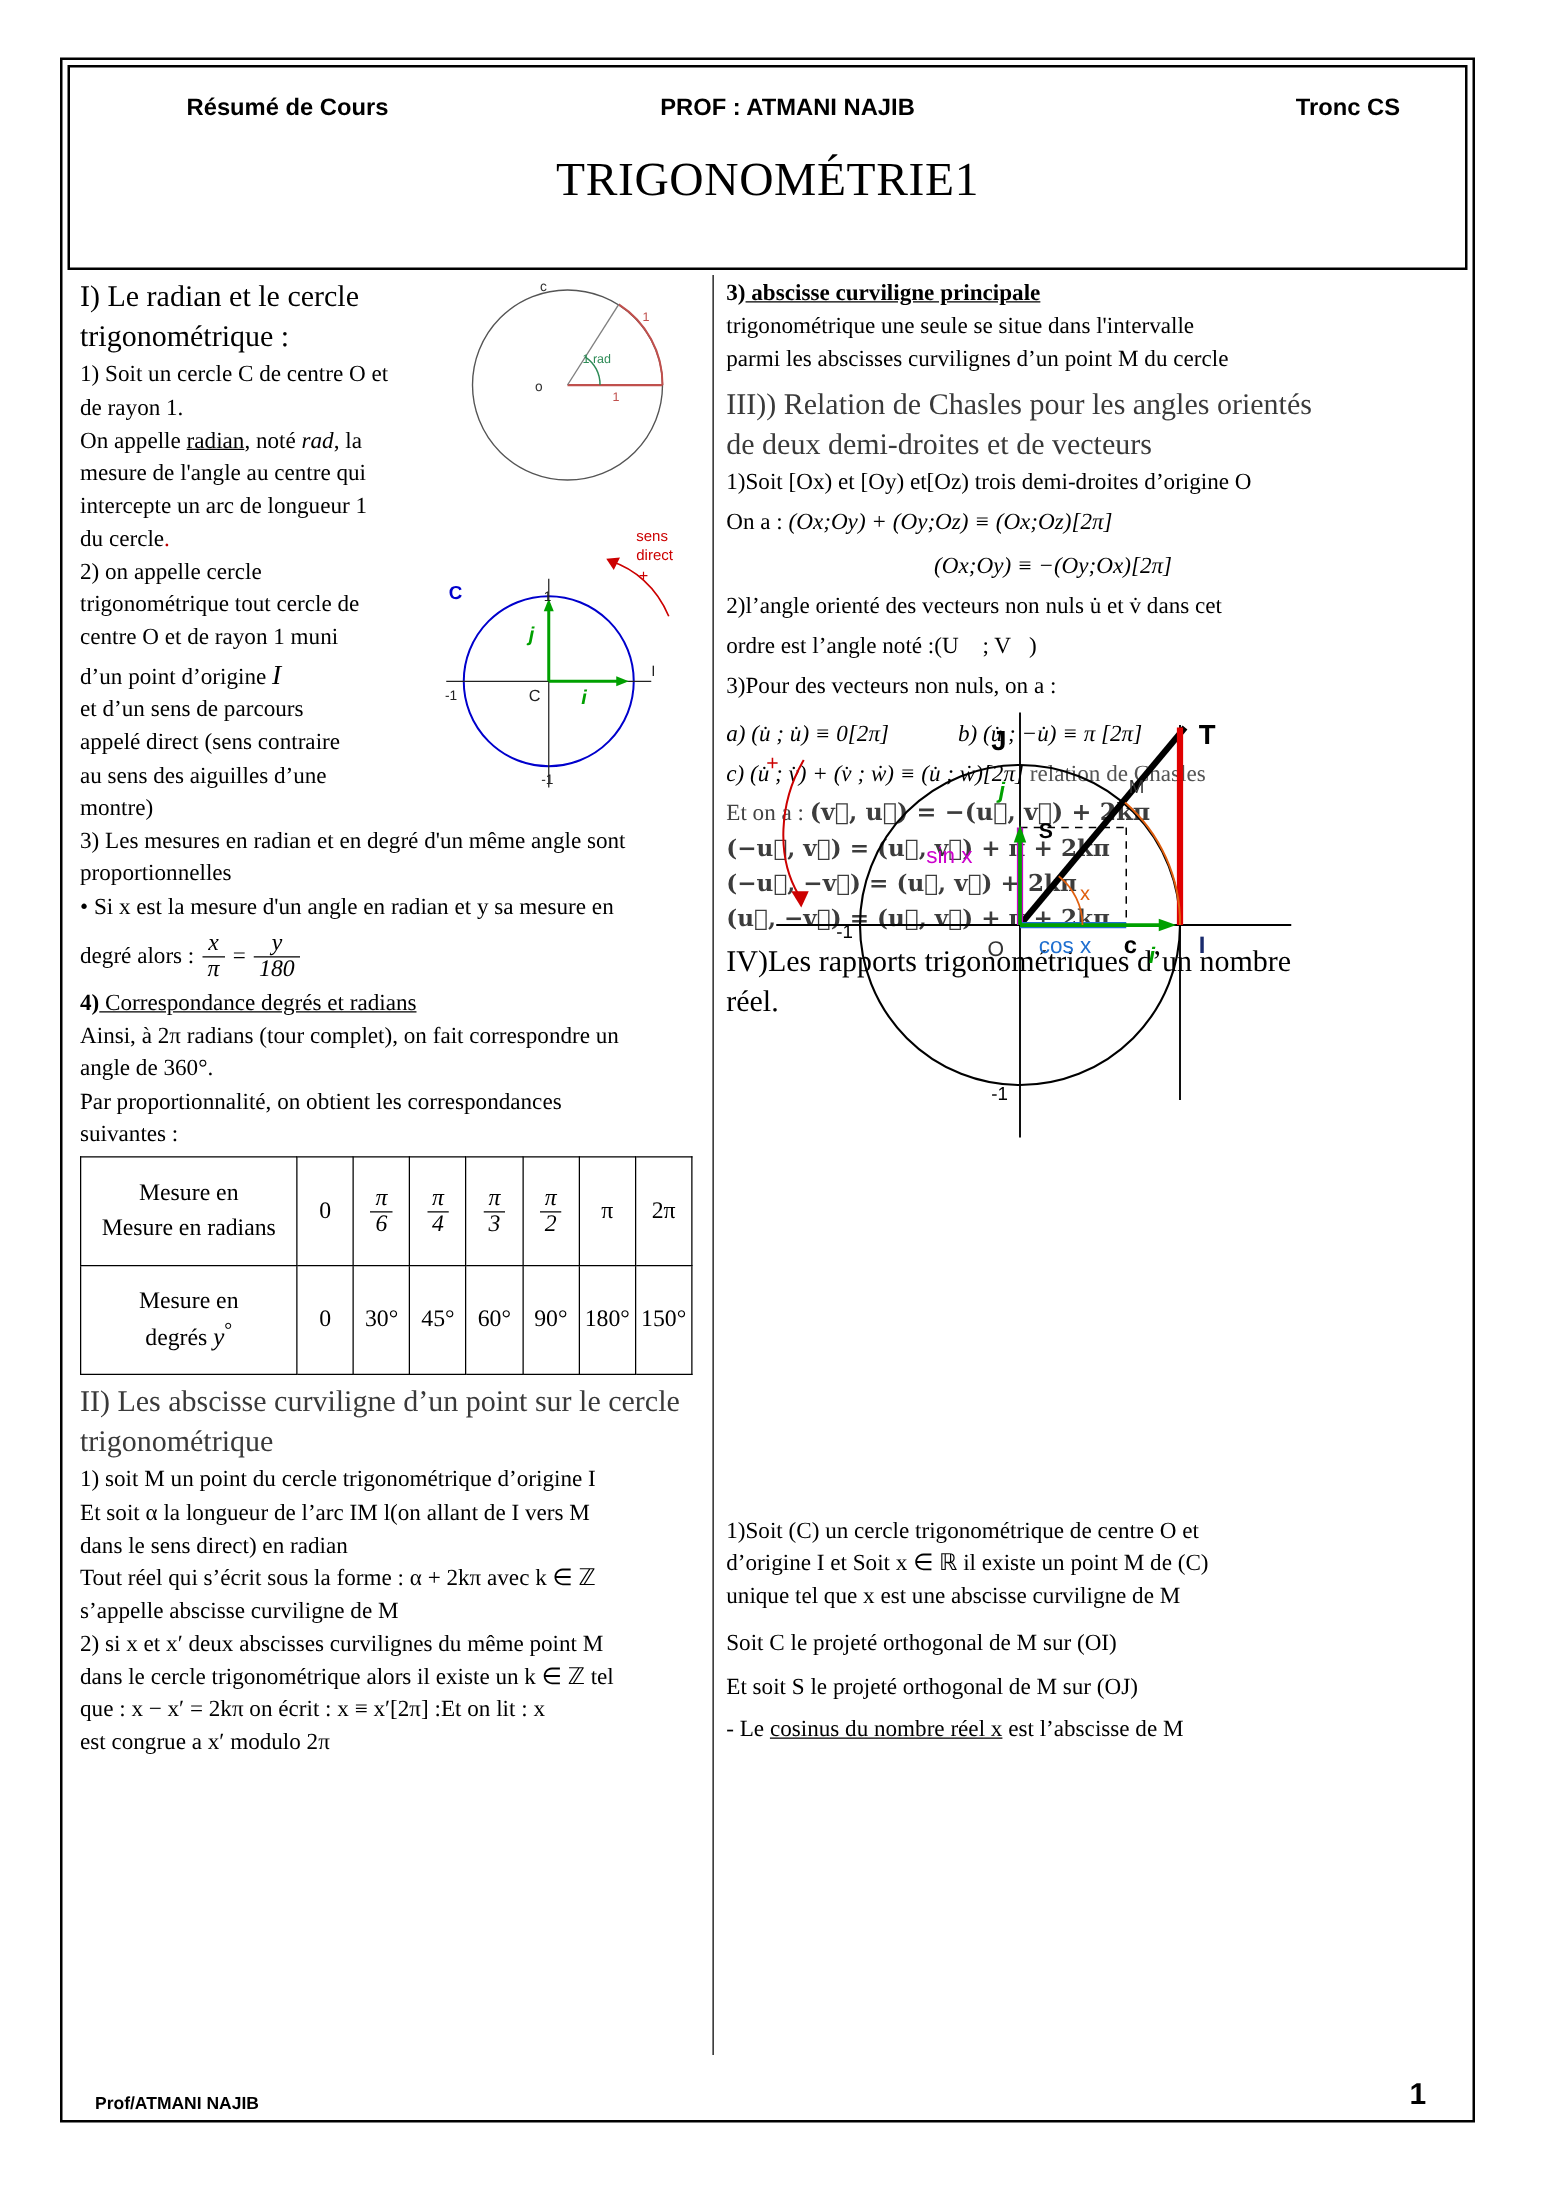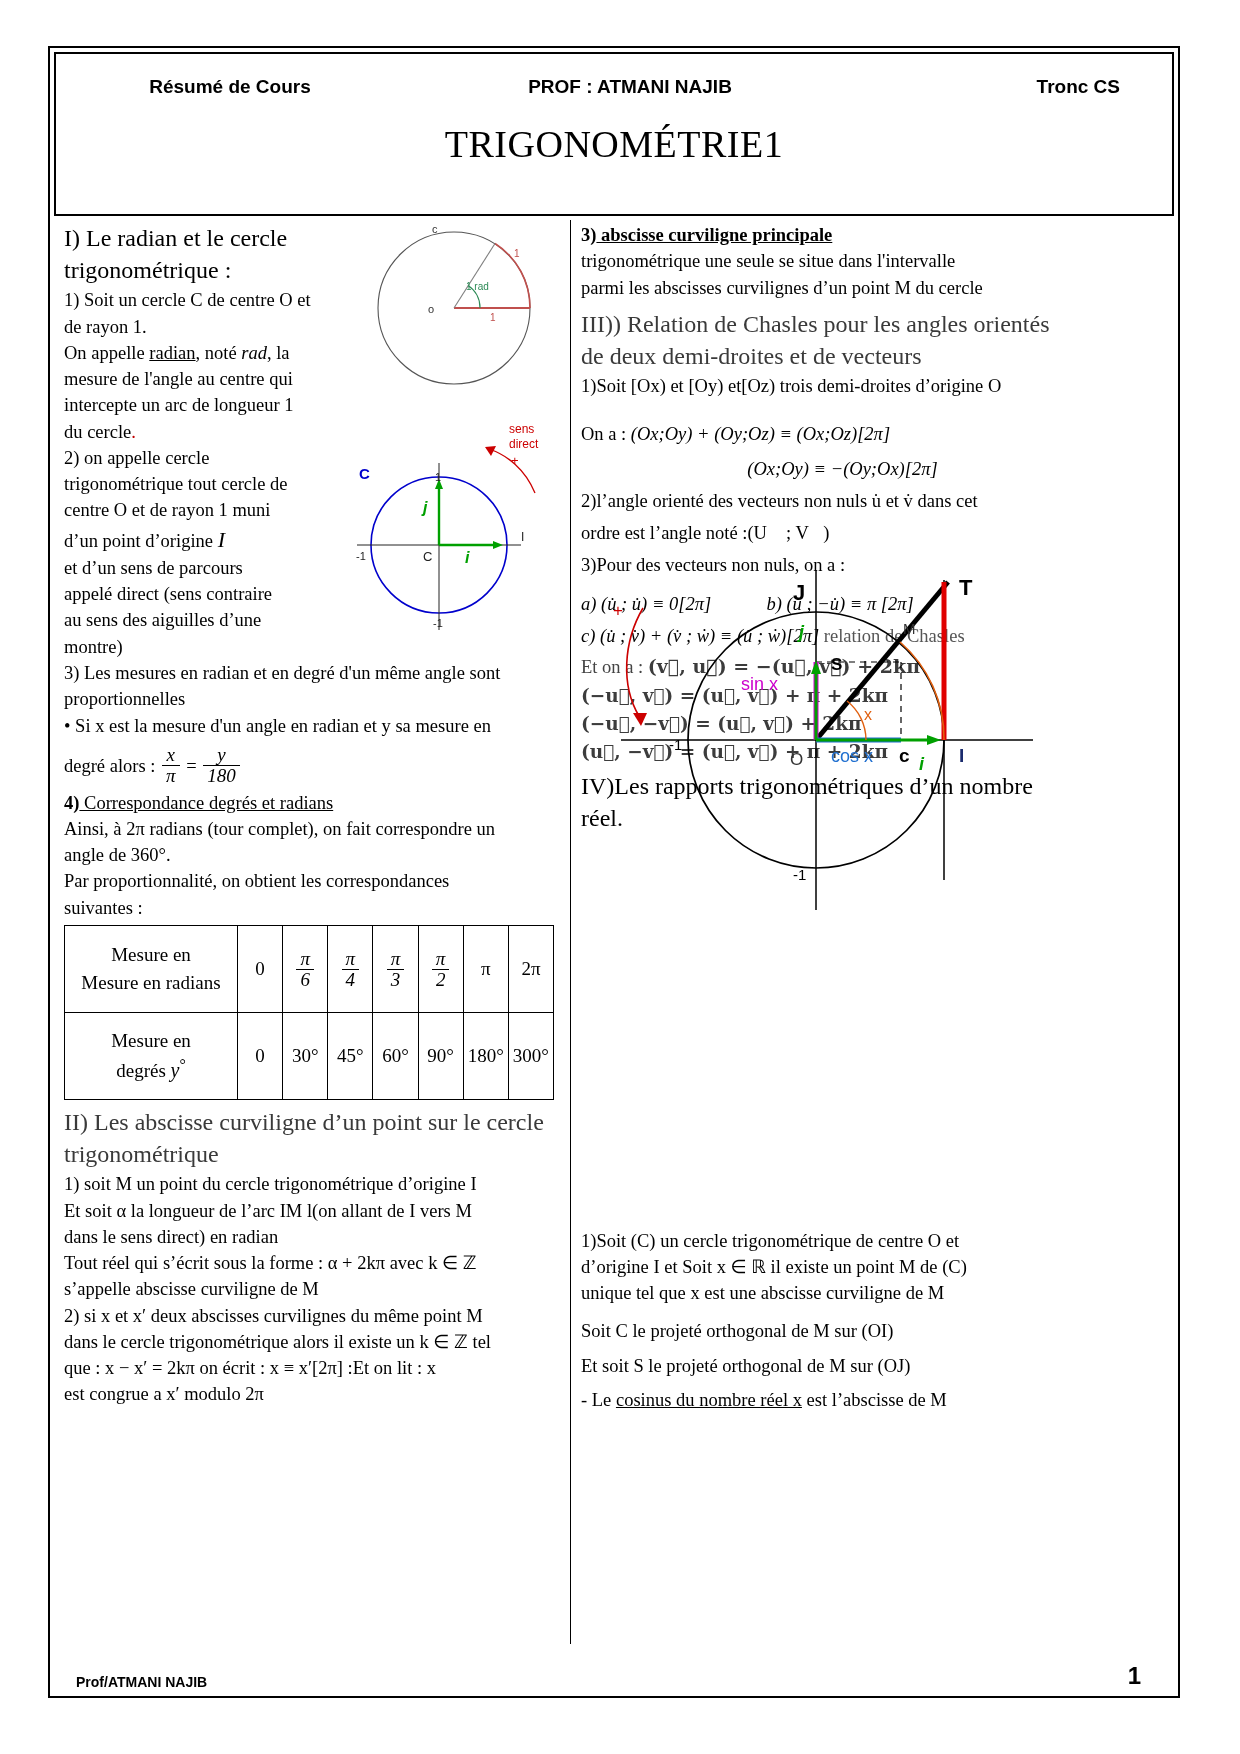--- a/index.html
+++ b/index.html
@@ -231,21 +231,21 @@
           <td class="lbl">
             <span>Mesure en</span><br>
             <span>degrés <span class="mathit">y</span><sup>°</sup></span>
           </td>
           <td>0</td>
           <td>30°</td>
           <td>45°</td>
           <td>60°</td>
           <td>90°</td>
           <td>180°</td>
-          <td>300°</td>
+          <td>150°</td>
         </tr>
       </tbody>
         </table>
 
       <div class="sec-title" style="margin-top:6px;">
         <span>II) Les abscisse curviligne d’un point sur le cercle</span><br>
         <span>trigonométrique</span>
       </div>
 
       <p class="t" style="white-space:nowrap">1) soit M un point du cercle trigonométrique d’origine I</p>
@@ -306,21 +306,21 @@
       </p>
       <p class="t">trigonométrique une seule se situe dans l'intervalle</p>
       <p class="t">parmi les abscisses curvilignes d’un point M  du cercle</p>
 
       <div class="sec-title" style="margin-top:7px;">
         <span>III)) Relation de Chasles pour les angles orientés</span><br>
         <span>de deux demi-droites et de vecteurs</span>
       </div>
 
       <p class="t" style="white-space:nowrap">1)Soit [Ox) et  [Oy) et[Oz) trois demi-droites d’origine O</p>
-      <p class="t" style="margin-top:22px;">
+      <p class="t" style="margin-top:6px;">
         <span>On a :</span>
         <span class="it">(Ox;Oy) + (Oy;Oz) ≡ (Ox;Oz)[2π]</span>
       </p>
       <p class="t it" style="margin-top:8px; text-align:center; padding-right:60px;">(Ox;Oy) ≡ −(Oy;Ox)[2π]</p>
       <p class="t" style="margin-top:6px;">2)l’angle orienté des vecteurs non nuls u̇ et v̇ dans cet</p>
       <p class="t" style="margin-top:6px;">ordre est l’angle noté :(U⃗ ; V⃗)</p>
       <p class="t" style="margin-top:6px;">3)Pour des vecteurs non nuls, on a :</p>
 
       <p class="t" style="margin-top:12px;">
         <span class="it">a) (u̇ ; u̇) ≡ 0[2π]</span>

